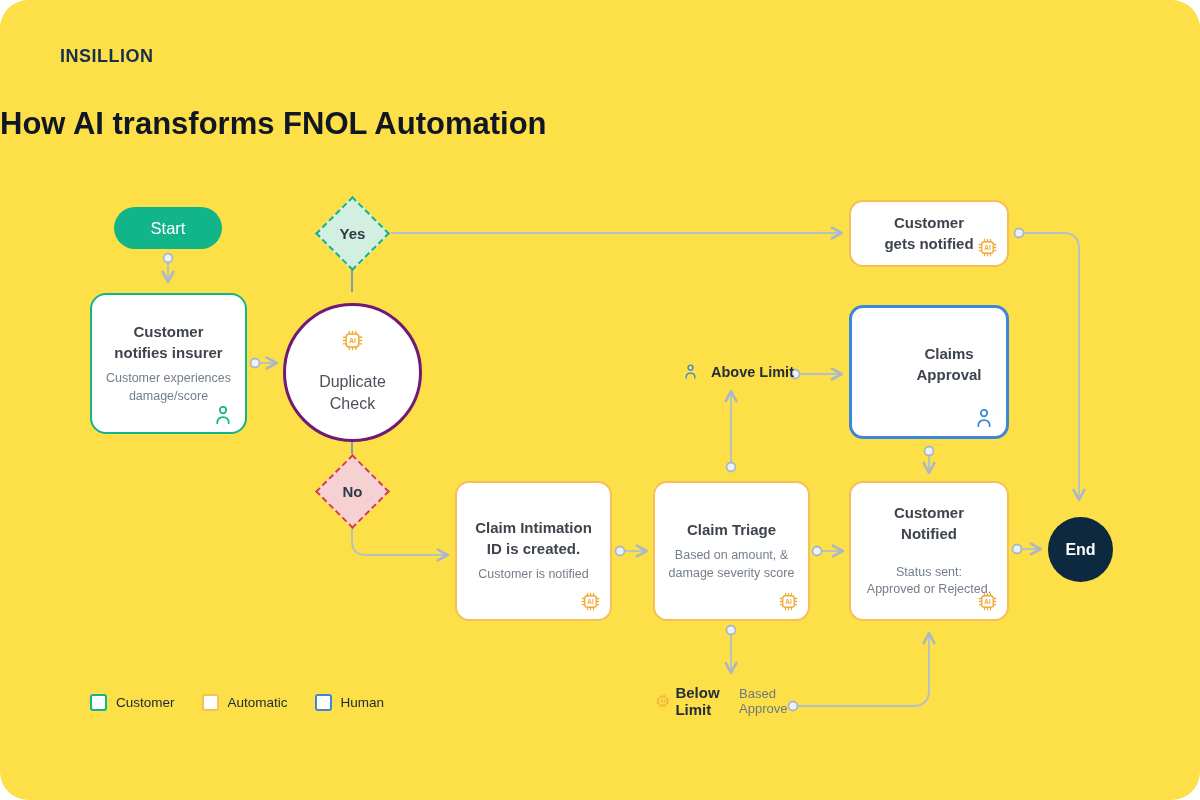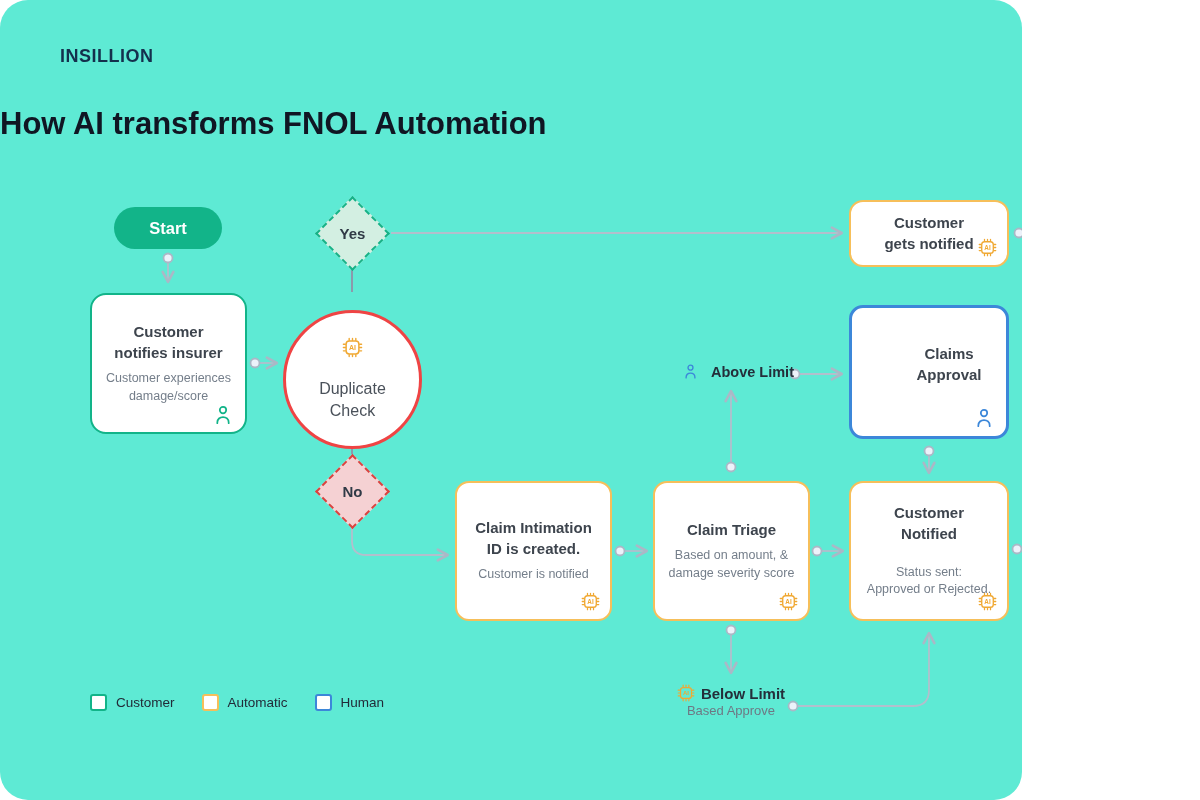--- a/index.html
+++ b/index.html
@@ -1,19 +1,19 @@
 <!DOCTYPE html>
 <html><head>
 <meta charset="utf-8">
 <style>
   * { margin:0; padding:0; box-sizing:border-box; }
   html,body { background:#ffffff; font-family:"Liberation Sans", sans-serif; }
   .card{
-    position:relative; width:1022px; height:800px;
-    background:#5eead4; border-radius:28px; overflow:hidden;
+    position:relative; width:1200px; height:800px;
+    background:#fde047; border-radius:28px; overflow:hidden;
   }
   .logo{
     position:absolute; left:60px; top:46px;
     font-size:18px; font-weight:700; letter-spacing:.5px; color:#14304d;
   }
   .page-title{
     position:absolute; left:0; top:106px; width:100%;
     font-size:31px; font-weight:700; color:#101623;
   }
   svg.connectors{ position:absolute; left:0; top:0; }
@@ -22,30 +22,30 @@
     font-size:15px; font-weight:700; color:#3d444d;
     line-height:1.38; white-space:pre-line; text-align:center;
   }
   .node-sub{
     font-size:12.5px; color:#747e8a; line-height:1.4;
     white-space:pre-line; text-align:center; margin-top:7px;
   }
   .pill{
     left:114px; top:207px; width:108px; height:42px; border-radius:21px;
     background:#12b489; display:flex; align-items:center; justify-content:center;
-    color:#fff; font-size:16.5px; font-weight:700;
+    color:#fff; font-size:16.5px; font-weight:400;
   }
   .box{ display:flex; flex-direction:column; align-items:center; justify-content:center; }
   .box-customer{
     left:90px; top:293px; width:157px; height:141px;
     border:2.5px solid #12b489; border-radius:16px;
   }
   .circle-node{
-    left:283px; top:310px; width:139px; height:139px; border-radius:50%;
-    border:3px solid #ef4444; display:flex; flex-direction:column;
+    left:283px; top:303px; width:139px; height:139px; border-radius:50%;
+    border:3px solid #701a75; display:flex; flex-direction:column;
     align-items:center; justify-content:center; gap:20px;
   }
   .circle-node .node-title{ font-weight:500; font-size:16px; color:#4a515a; }
   .diamond{
     position:absolute; width:53px; height:53px; transform:rotate(45deg);
   }
   .diamond-yes{ left:326px; top:207px; background:#d3efe2; border:2px dashed #16b287; }
   .diamond-no { left:326px; top:465px; background:#f5d1d3; border:2px dashed #d8433f; }
   .diamond-label{
     position:absolute; inset:0; display:flex; align-items:center; justify-content:center;
@@ -65,21 +65,21 @@
     left:1048px; top:517px; width:65px; height:65px; border-radius:50%;
     background:#0d2940; display:flex; align-items:center; justify-content:center;
     color:#fff; font-size:16px; font-weight:700;
   }
   .corner-icon{ position:absolute; right:10px; bottom:8px; }
   .icon{ display:inline-block; }
   .icon-green{ color:#12b489; } .icon-yellow{ color:#f0a832; } .icon-blue{ color:#3c87d9; }
   .float-label{ position:absolute; display:flex; align-items:center; gap:12px; }
   .float-label .lbl{ font-size:14.5px; font-weight:700; color:#242e3a; }
   .above-limit{ left:682px; top:363px; }
-  .below-limit{ left:656px; top:684px; width:150px; flex-direction:column; gap:1px; }
+  .below-limit{ left:656px; top:684px; width:150px; flex-direction:row; gap:1px; }
   .below-limit .row{ display:flex; align-items:center; gap:6px; }
   .below-limit .sub{ font-size:13px; color:#6e7884; }
   .legend{ position:absolute; left:90px; top:694px; display:flex; gap:27px; }
   .legend-item{ display:flex; align-items:center; gap:9px; }
   .swatch{ width:17px; height:17px; border-radius:3px; background:#fff; }
   .sw-customer{ border:2.5px solid #12b489; }
   .sw-automatic{ border:2.5px solid #f6bf5a; }
   .sw-human{ border:2.5px solid #3c87d9; }
   .legend-item .txt{ font-size:13.5px; color:#222b38; }
   svg text{ font-family:"Liberation Sans", sans-serif; }

